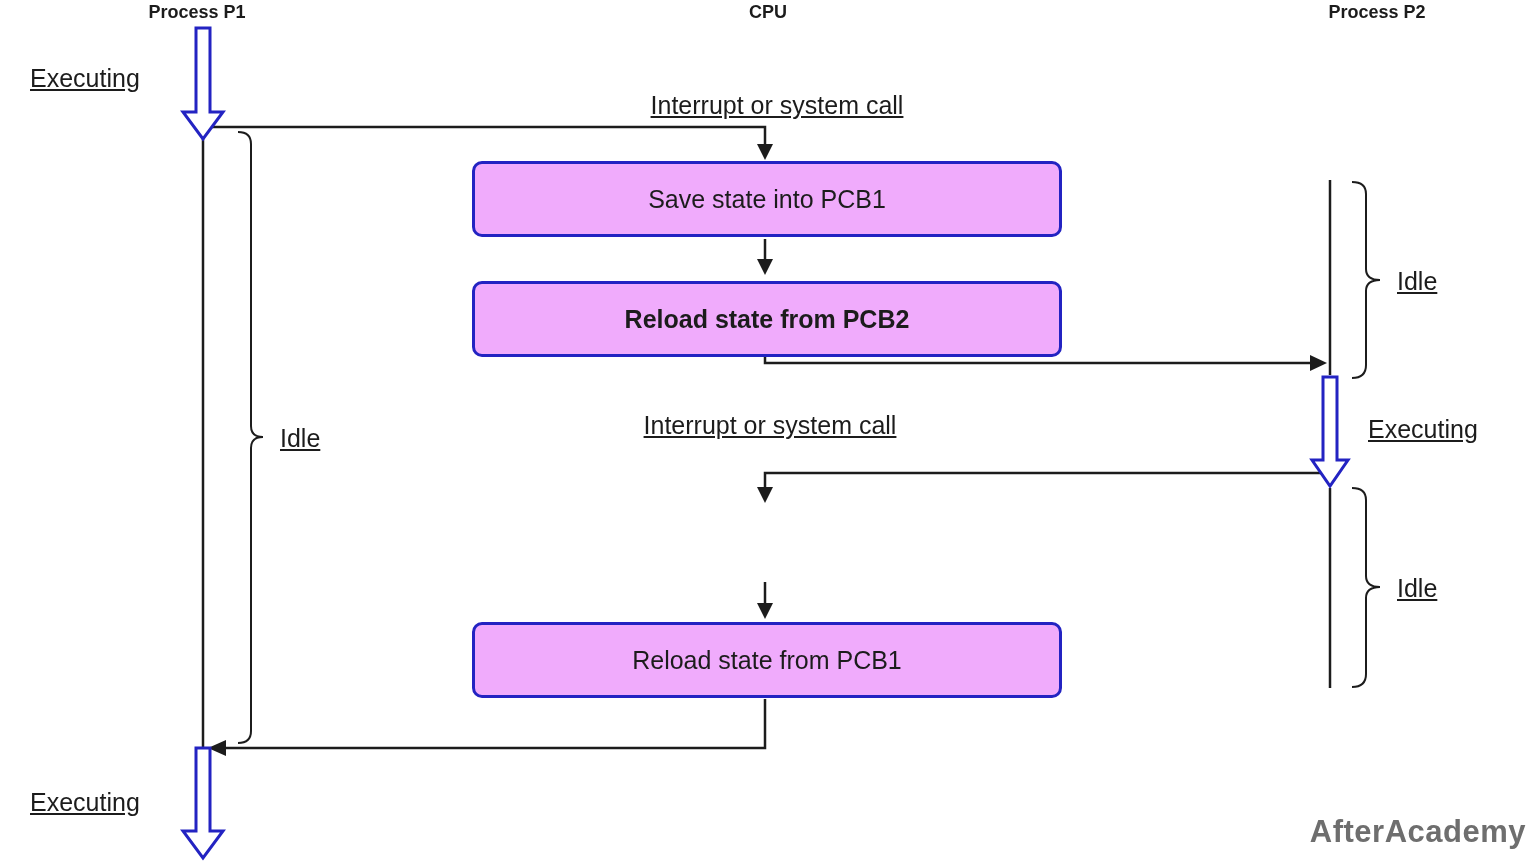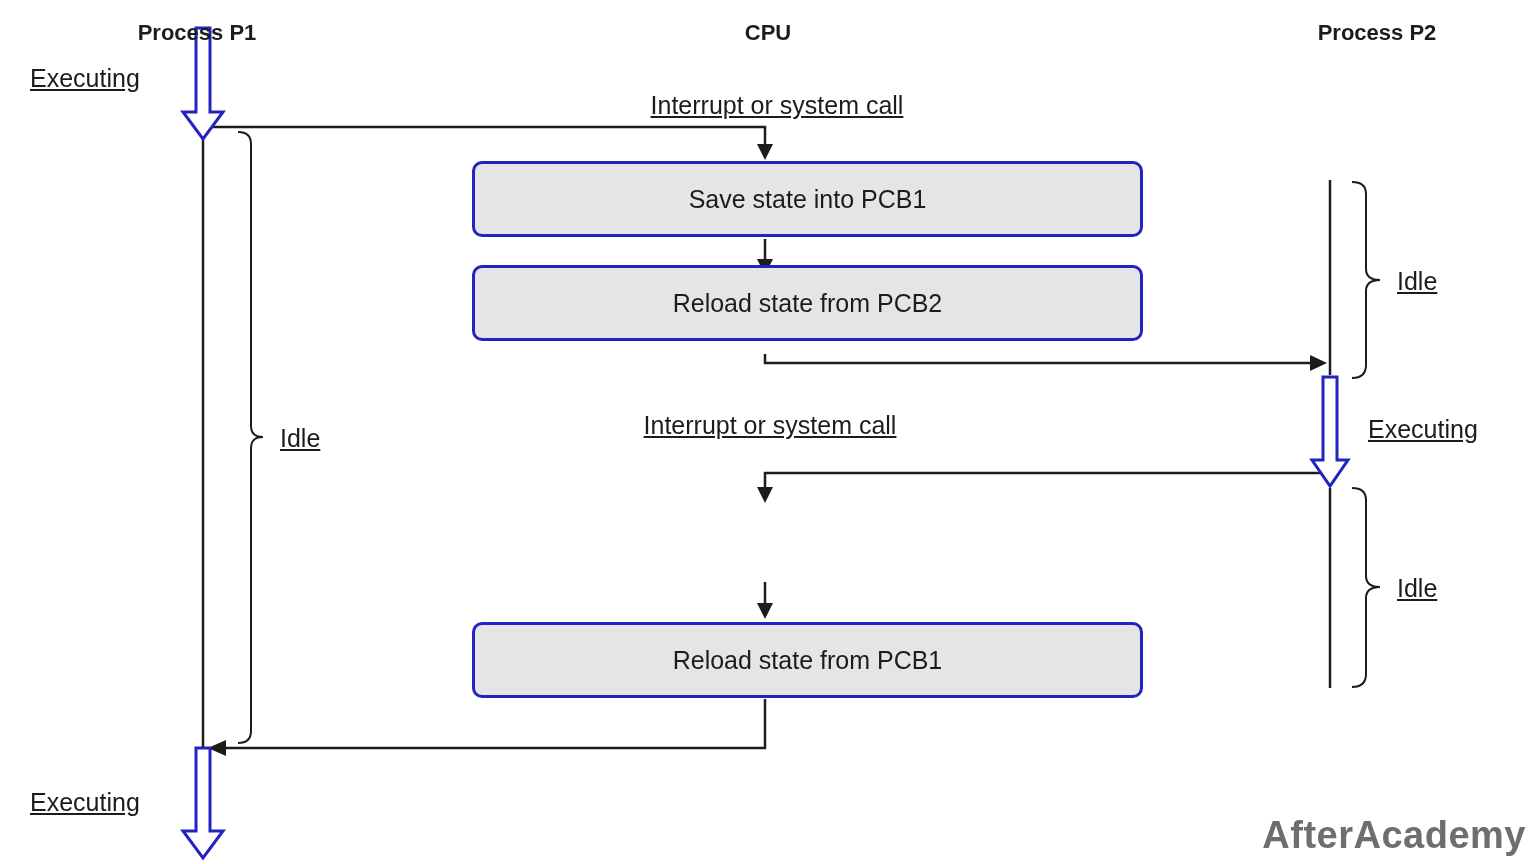--- a/index.html
+++ b/index.html
@@ -14,55 +14,55 @@
   }
 
   #wires {
     position: absolute;
     left: 0; top: 0;
     width: 1536px; height: 864px;
   }
 
   .col-title {
     position: absolute;
-    top: 20px;
+    top: 2px;
     transform: translateX(-50%);
-    font-size: 22px;
+    font-size: 18px;
     font-weight: bold;
     white-space: nowrap;
   }
 
   .label {
     position: absolute;
     font-size: 25px;
     white-space: nowrap;
     text-decoration: underline;
   }
 
   .label.centered { transform: translateX(-50%); }
 
   .flow-box {
     position: absolute;
     left: 472px;
-    width: 671px;
+    width: 590px;
     height: 76px;
-    background: #e5e5e5;
+    background: #f0abfc;
     border: 3px solid #2323c2;
     border-radius: 10px;
     display: flex;
     align-items: center;
     justify-content: center;
     font-size: 25px;
   }
 
   .watermark {
     position: absolute;
     top: 814px;
     right: 10px;
-    font-size: 38px;
+    font-size: 31px;
     font-weight: bold;
     color: #6e6e6e;
     letter-spacing: 0.5px;
   }
 </style>
 </head>
 <body>
 
 <div id="canvas">
 
@@ -116,21 +116,21 @@
   <div class="label" style="left:1397px; top:267px;">Idle</div>
   <div class="label" style="left:1368px; top:415px;">Executing</div>
   <div class="label" style="left:1397px; top:574px;">Idle</div>
 
   <div class="label centered" style="left:777px; top:91px;">Interrupt or system call</div>
   <div class="label centered" style="left:770px; top:411px;">Interrupt or system call</div>
 
   <div class="flow-box" style="top:161px;">
     <span>Save state into PCB1</span>
   </div>
-  <div class="flow-box" style="top:265px;">
+  <div class="flow-box" style="top:281px;font-weight:bold;">
     <span>Reload state from PCB2</span>
   </div>
   <div class="flow-box" style="top:622px;">
     <span>Reload state from PCB1</span>
   </div>
 
   <div class="watermark">AfterAcademy</div>
 
 </div>
 

